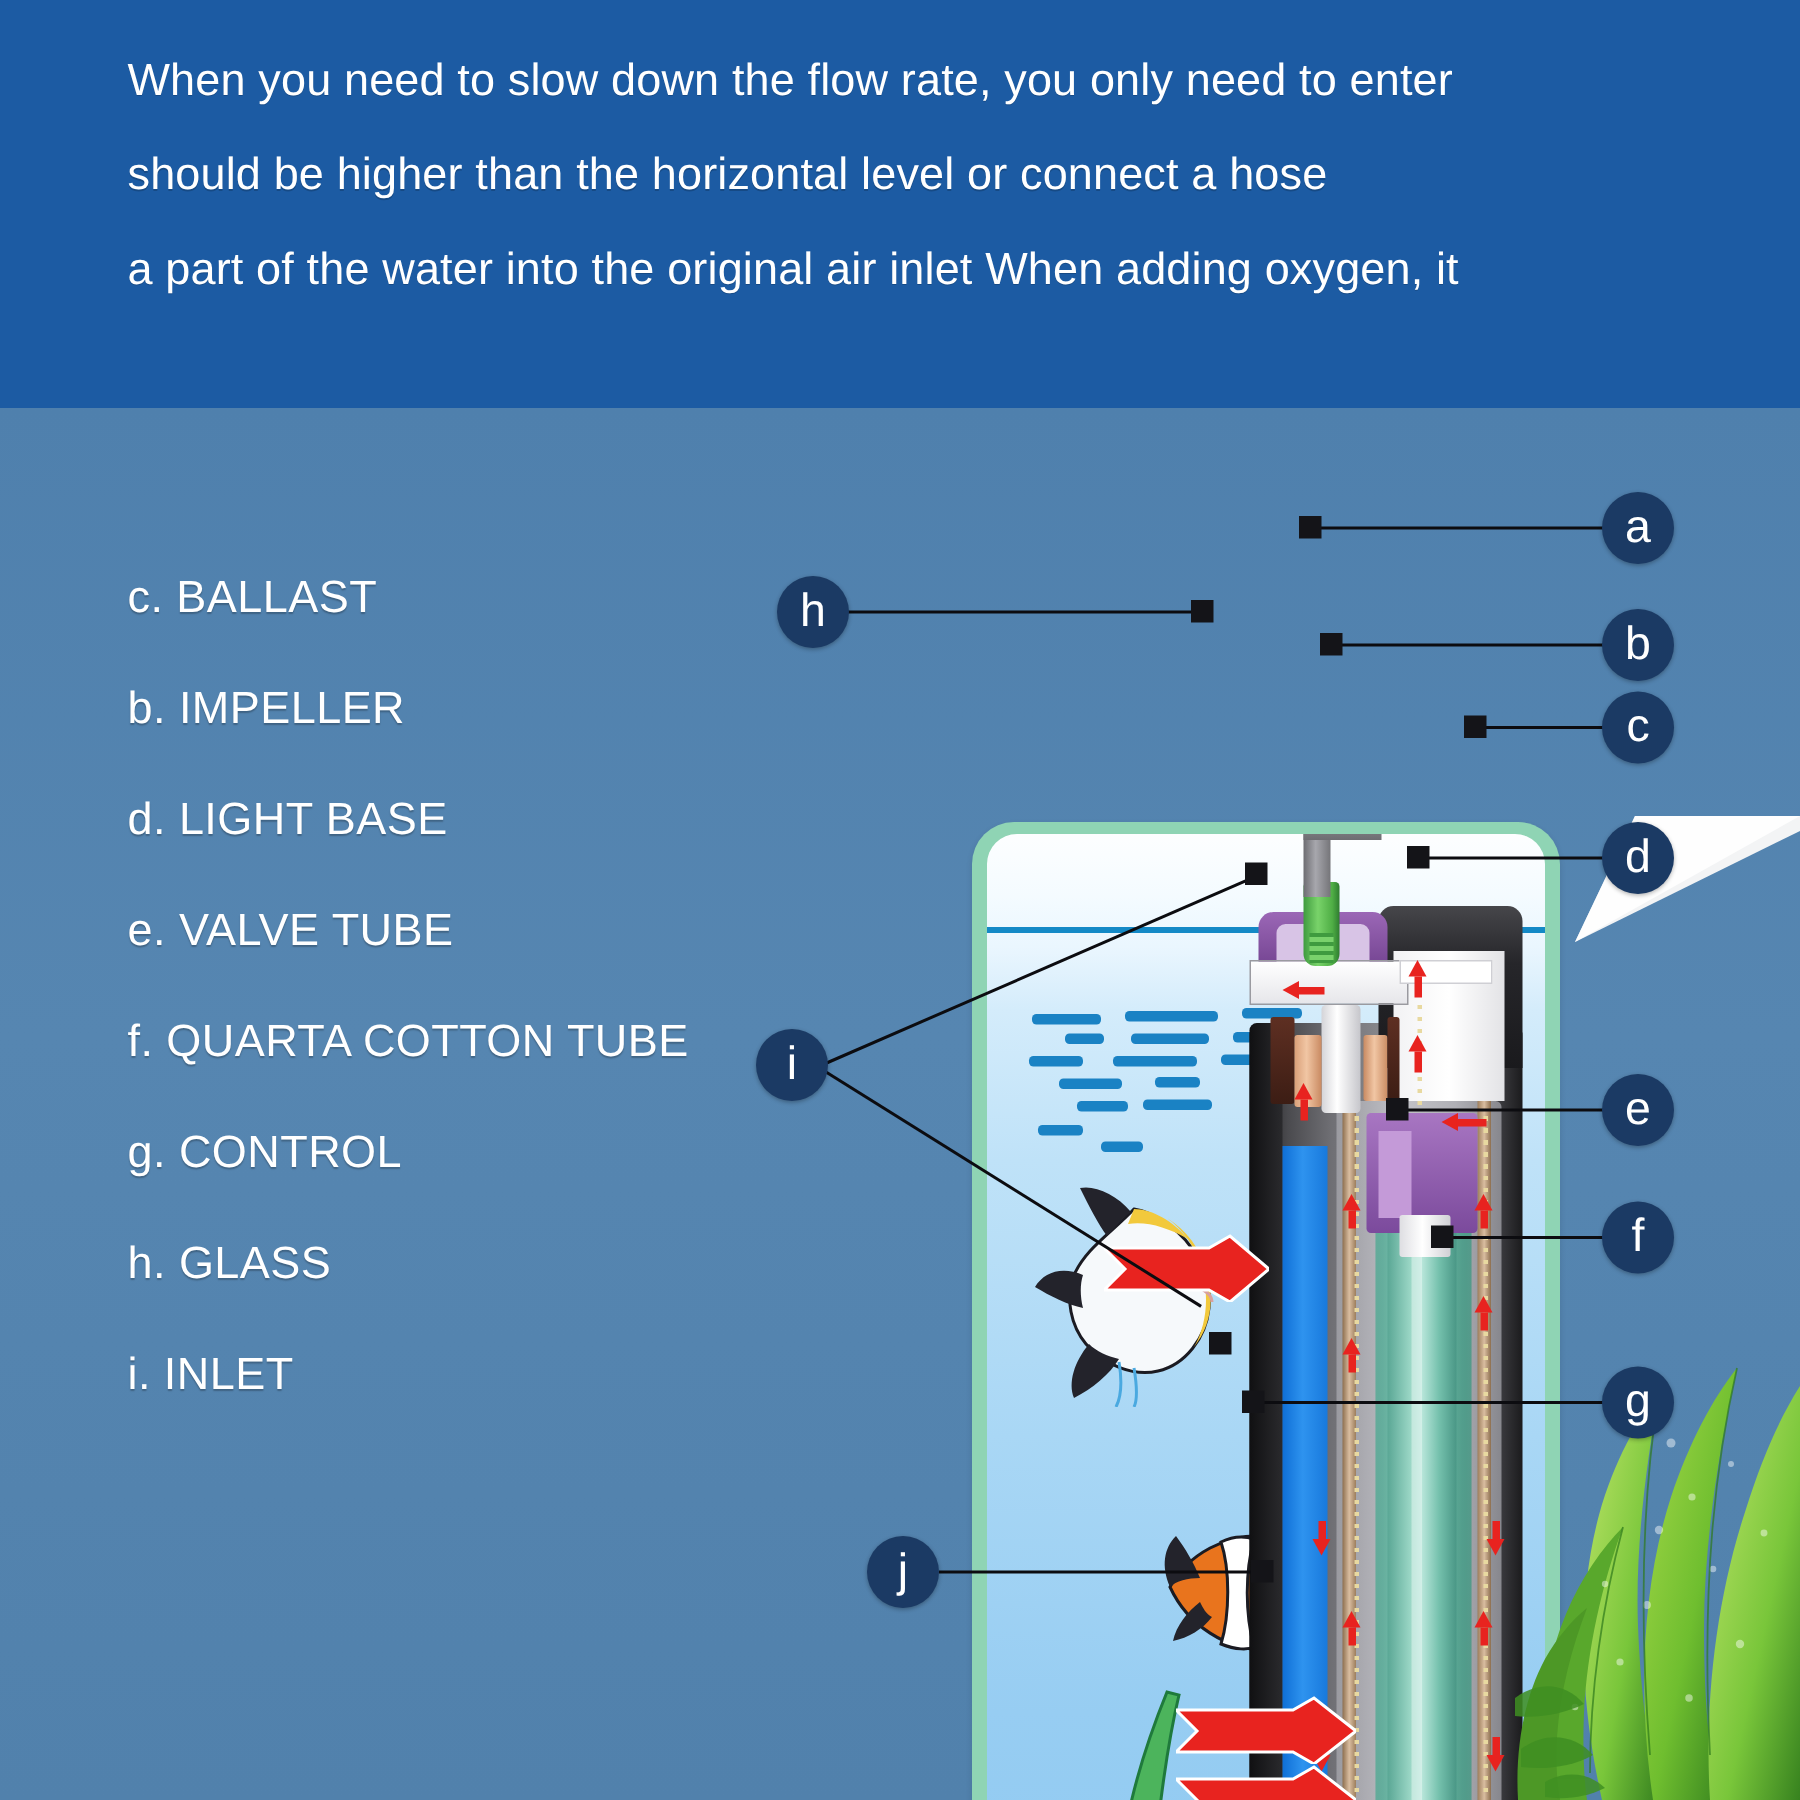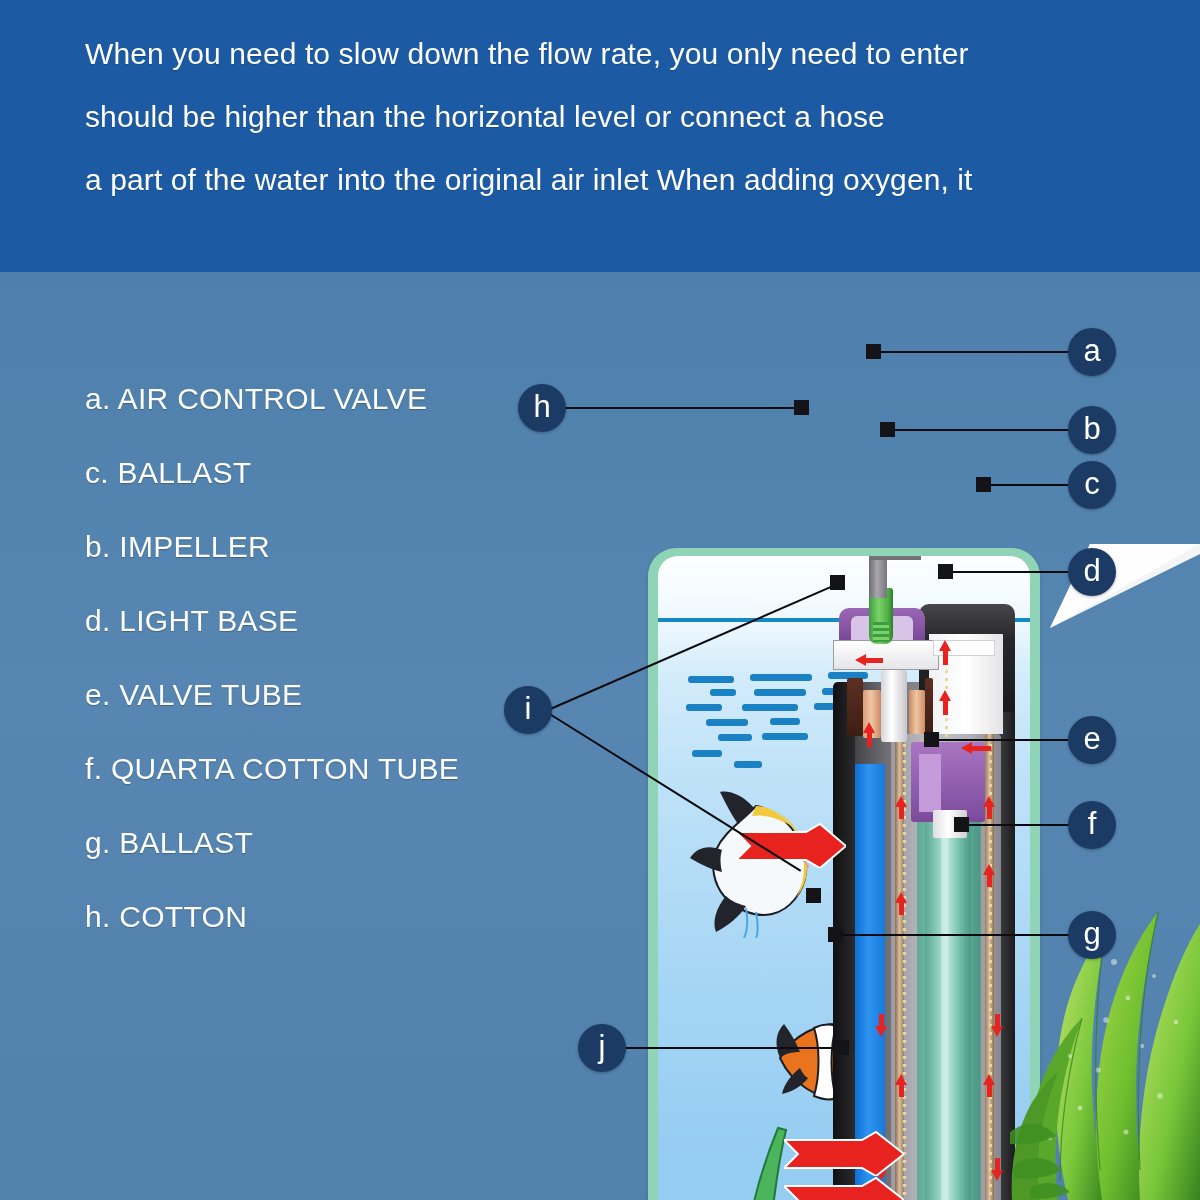--- a/index.html
+++ b/index.html
@@ -224,28 +224,28 @@
 
   <div class="header">
     <div class="header-line">When you need to slow down the flow rate, you only need to enter</div>
     <div class="header-line">should be higher than the horizontal level or connect a hose</div>
     <div class="header-line">a part of the water into the original air inlet When adding oxygen, it</div>
   </div>
 
   <div class="panel">
 
     <div class="legend">
-      <div class="legend-item">a. AIR CONTROL VALVE</div>
       <div class="legend-item">c. BALLAST</div>
       <div class="legend-item">b. IMPELLER</div>
       <div class="legend-item">d. LIGHT BASE</div>
       <div class="legend-item">e. VALVE TUBE</div>
       <div class="legend-item">f. QUARTA COTTON TUBE</div>
-      <div class="legend-item">g. BALLAST</div>
-      <div class="legend-item">h. COTTON</div>
+      <div class="legend-item">g. CONTROL</div>
+      <div class="legend-item">h. GLASS</div>
+      <div class="legend-item">i.  INLET</div>
     </div>
 
     <div class="tank-frame">
       <div class="tank-inner">
 
         <div class="waterline"></div>
 
         <div class="bub" style="left:30px;top:120px;width:46px;"></div>
         <div class="bub" style="left:92px;top:118px;width:62px;"></div>
         <div class="bub" style="left:170px;top:116px;width:40px;"></div>

